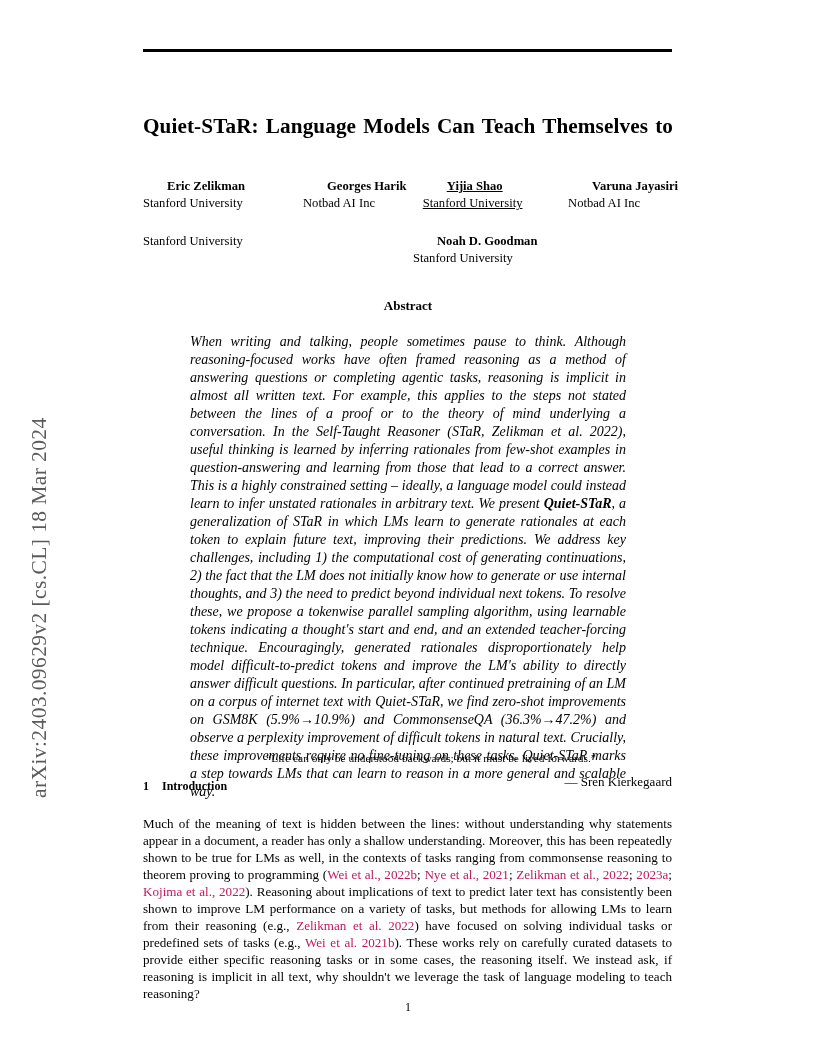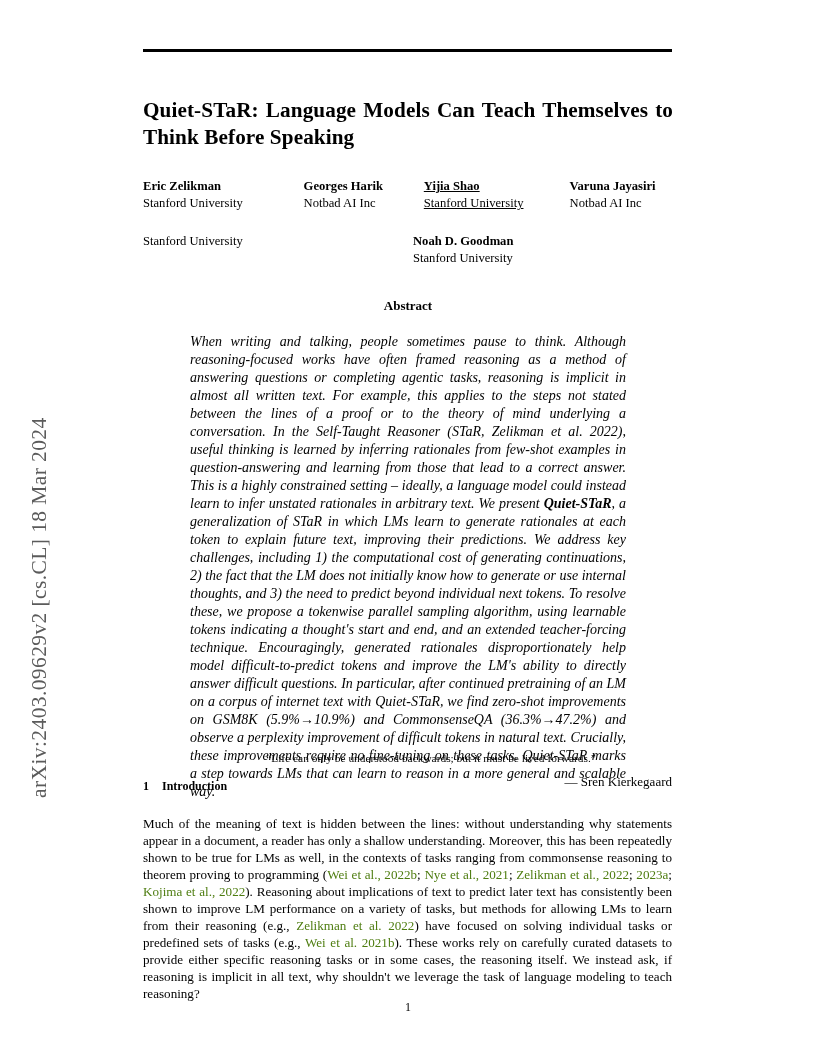--- a/index.html
+++ b/index.html
@@ -62,20 +62,21 @@
     font-size: 21.2px;
     font-weight: bold;
     line-height: 1.26;
     text-align: justify;
     text-align-last: left;
     letter-spacing: 0.1px;
   }
   #paper-title .tl {
     display: block;
     text-align: justify;
+    margin-top: 16px;
   }
   #paper-title .tl.line1 {
     text-align-last: justify;
   }
 
   
   #authors {
     position: absolute;
     left: 143px;
     top: 178px;
@@ -86,20 +87,21 @@
     margin-bottom: 22px;
   }
   .author-block {
     font-size: 12.6px;
     line-height: 1.33;
   }
   .author-name {
     font-weight: bold;
     display: block;
     white-space: nowrap;
+    margin-left: 24px;
   }
   .author-affil {
     display: block;
     white-space: nowrap;
   }
   .author-row.row1 .author-block:nth-child(1) { width: 163px; }
   .author-row.row1 .author-block:nth-child(2) { width: 122px; }
   .author-row.row1 .author-block:nth-child(3) { width: 148px; text-decoration: underline; }
   .author-row.row1 .author-block:nth-child(4) { width: 110px; }
   .author-row.row2 .author-block:nth-child(1) { width: 270px; }
@@ -163,21 +165,21 @@
     position: absolute;
     left: 143px;
     top: 816px;
     width: 529px;
     font-size: 13.1px;
     line-height: 1.295;
     text-align: justify;
     text-align-last: left;
     hyphens: none;
   }
-  .cite { color: #4d7c0f; }
+  .cite { color: #be185d; }
 
   
   #page-number {
     position: absolute;
     left: 0;
     top: 1000px;
     width: 816px;
     text-align: center;
     font-size: 12px;
   }
@@ -188,21 +190,20 @@
 <div id="page">
 
   <div id="arxiv-stamp">
     <span class="stamp-text">arXiv:2403.09629v2  [cs.CL]  18 Mar 2024</span>
   </div>
 
   <div id="top-rule"></div>
 
   <div id="paper-title">
     <span class="tl line1">Quiet-STaR: Language Models Can Teach Themselves to</span>
-    <span class="tl line2">Think Before Speaking</span>
   </div>
 
   <div id="authors">
     <div class="author-row row1">
       <div class="author-block">
         <span class="author-name">Eric Zelikman</span>
         <span class="author-affil">Stanford University</span>
       </div>
       <div class="author-block">
         <span class="author-name">Georges Harik</span>

